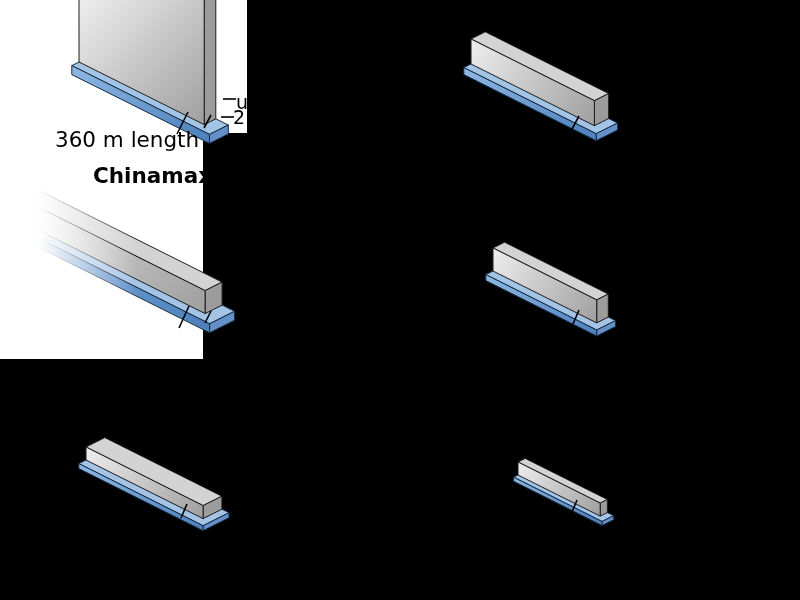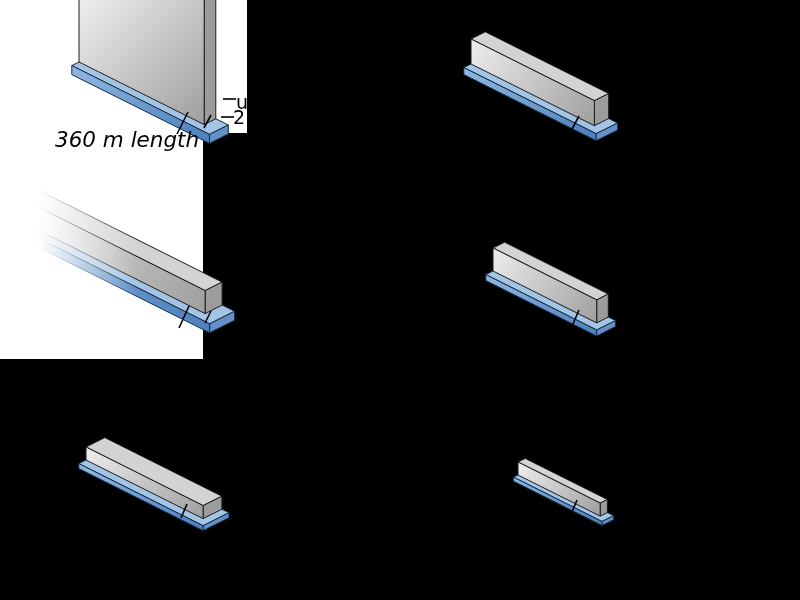--- a/index.html
+++ b/index.html
@@ -122,16 +122,17 @@
         <polygon points="602.0,521.5 613.7,515.7 613.7,519.7 602.0,525.5" fill="#6590c7" stroke="#142c44" stroke-width="1" stroke-linejoin="round"></polygon>
         <polygon points="513.5,477.2 602.0,521.5 602.0,525.5 513.5,481.2" fill="url(#bg-ship-bottom-right)" stroke="#142c44" stroke-width="1" stroke-linejoin="round"></polygon>
         <polygon points="518.0,462.0 525.2,458.4 607.4,499.5 600.2,503.1" fill="#d3d3d3" stroke="#1c1c1c" stroke-width="1" stroke-linejoin="round"></polygon>
         <polygon points="600.2,503.1 607.4,499.5 607.4,512.5 600.2,516.1" fill="#9c9c9c" stroke="#1c1c1c" stroke-width="1" stroke-linejoin="round"></polygon>
         <polygon points="518.0,462.0 600.2,503.1 600.2,516.1 518.0,475.0" fill="url(#gg-ship-bottom-right)" stroke="#1c1c1c" stroke-width="1" stroke-linejoin="round"></polygon>
         <line x1="572" y1="512" x2="577" y2="500" stroke="#000000" stroke-width="1.6"></line>
       </g>
       <line x1="223" y1="99" x2="236" y2="99" stroke="#000000" stroke-width="1.6"></line>
       <line x1="221" y1="117" x2="234" y2="117" stroke="#000000" stroke-width="1.6"></line>
     </svg>
-  <div class="label" style="left: 55px; top: 129px; font-size: 21.5px; font-weight: normal; color: rgb(0, 0, 0); font-style: italic;">360 m length</div>
+  <div class="label" style="left: 55px; top: 129px; font-size: 21.5px; font-weight: normal; color: rgb(0, 0, 0);">360 m length</div>
+  <div class="label bold" style="left: 93px; top: 165px; font-size: 21.5px; font-weight: bold; color: rgb(0, 0, 0);">Chinamax</div>
   <div class="label" style="left: 236px; top: 93px; font-size: 19px; font-weight: normal; color: rgb(0, 0, 0);">u</div>
   <div class="label" style="left: 233px; top: 108px; font-size: 19px; font-weight: normal; color: rgb(0, 0, 0);">2</div>
 </div>
 
 </body></html>

